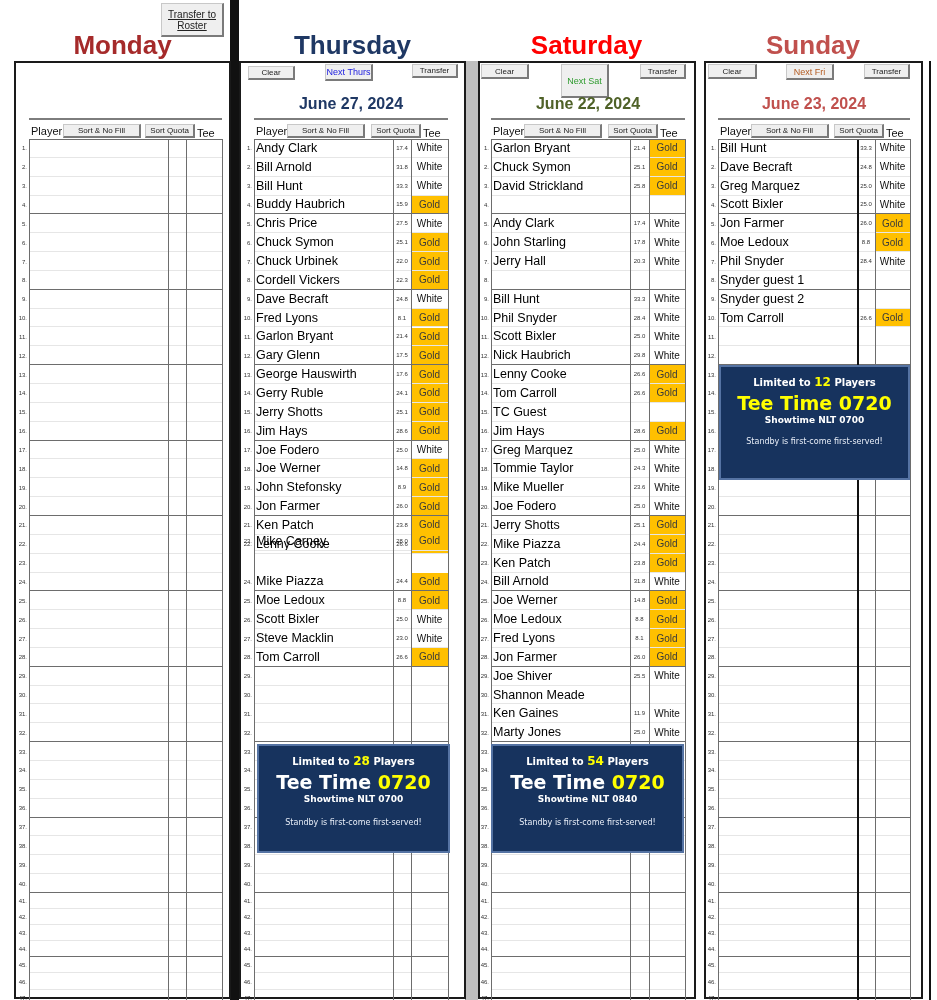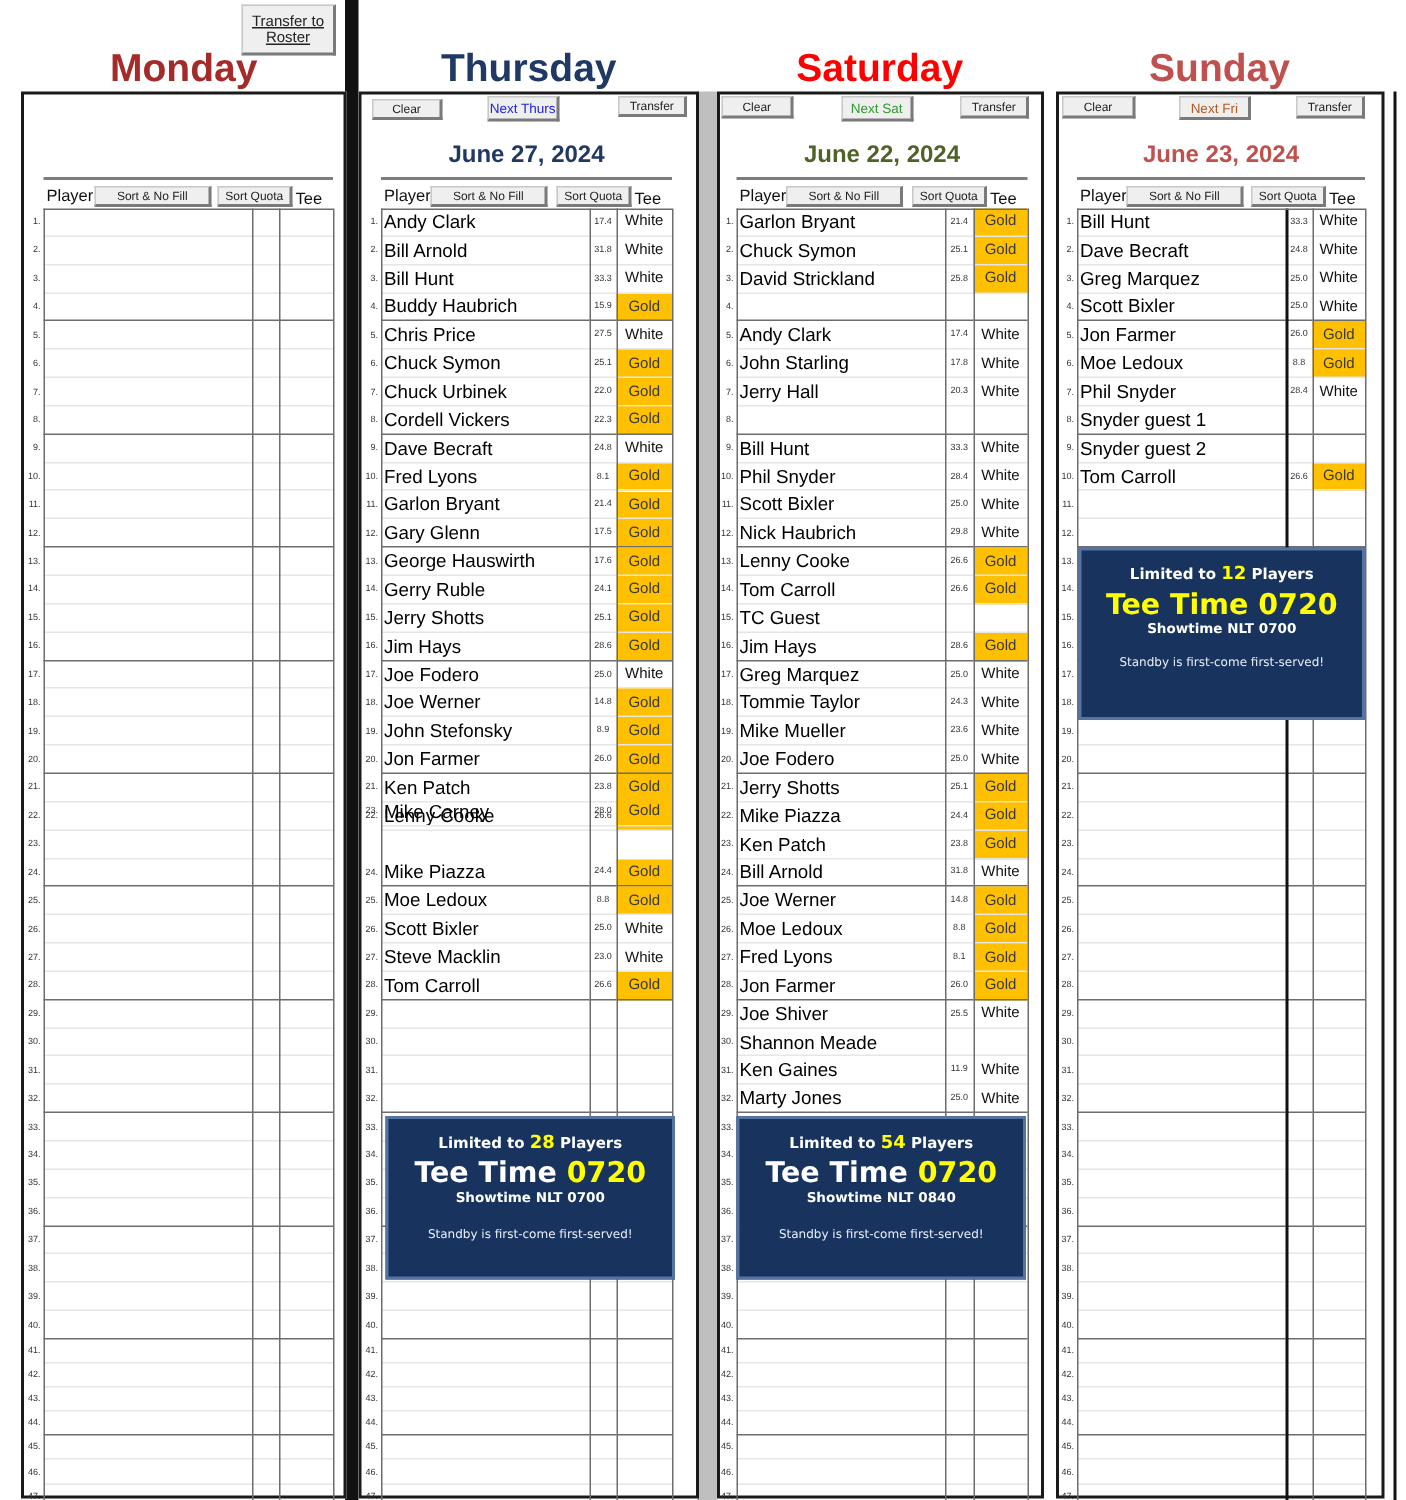--- a/index.html
+++ b/index.html
@@ -104,21 +104,21 @@
 <div class="xl-btn next" style="left:325px; top:64px; width:48px; height:17px; color:#2020e0;">
   <span>Next Thurs</span>
   </div>
 <div class="xl-btn" style="left:412px; top:64px; width:46px; height:14px;">
   <span>Transfer</span>
   </div>
 
 <div class="xl-btn" style="left:481px; top:64px; width:48px; height:15px;">
   <span>Clear</span>
   </div>
-<div class="xl-btn next" style="left:561px; top:64px; width:48px; height:17px; color:#2e9b2e;">
+<div class="xl-btn next" style="left:561px; top:64px; width:48px; height:34px; color:#2e9b2e;">
   <span>Next Sat</span>
   </div>
 <div class="xl-btn" style="left:640px; top:64px; width:46px; height:15px;">
   <span>Transfer</span>
   </div>
 
 <div class="xl-btn" style="left:708px; top:64px; width:49px; height:15px;">
   <span>Clear</span>
   </div>
 <div class="xl-btn next" style="left:786px; top:64px; width:48px; height:16px; color:#b35a1f;">

